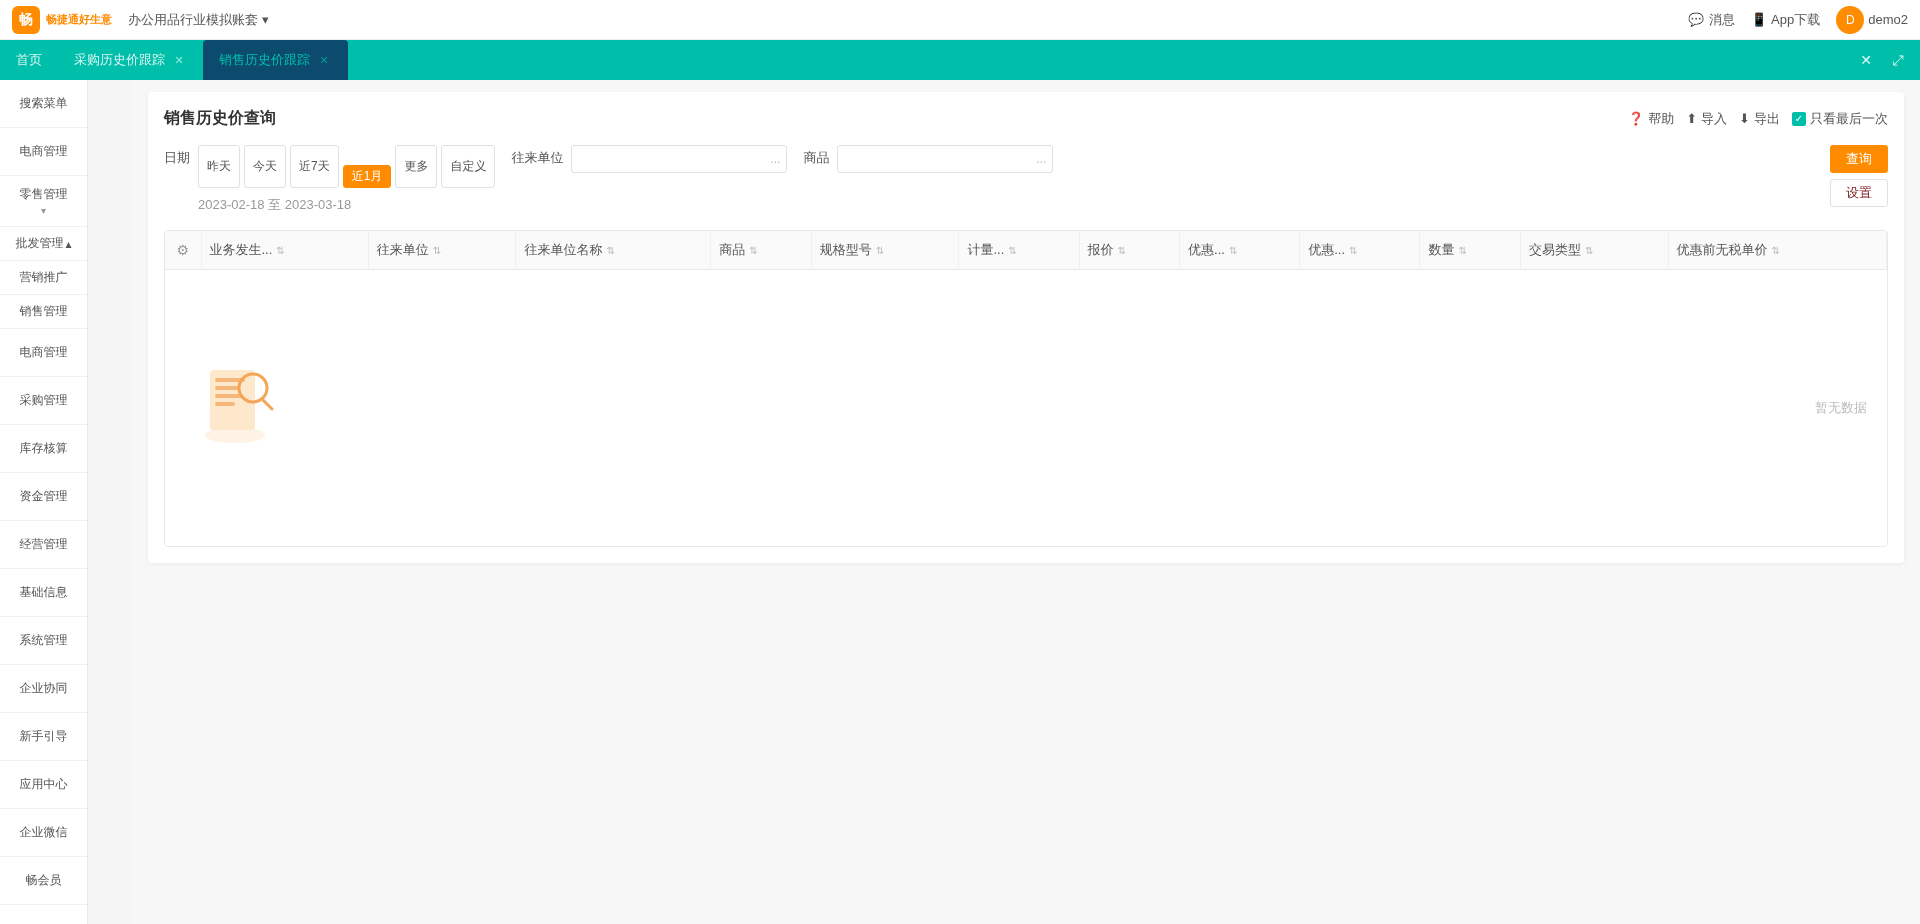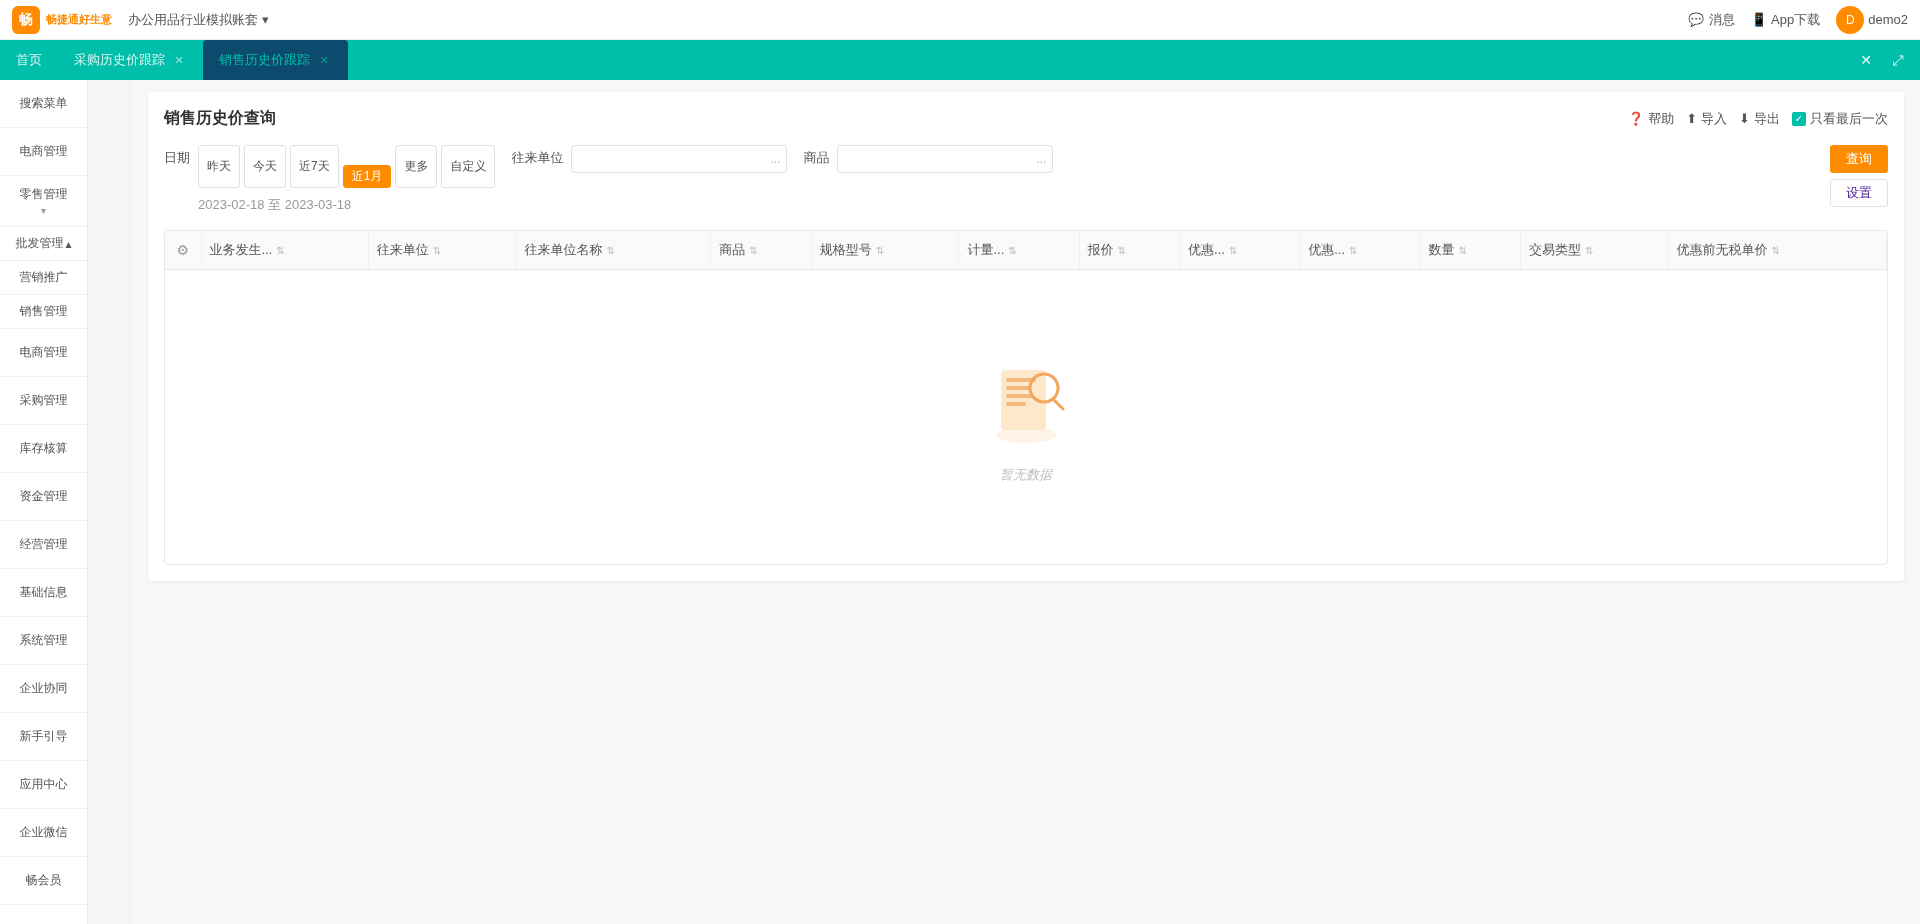--- a/index.html
+++ b/index.html
@@ -340,21 +340,21 @@
       color: white;
       border: none;
       border-radius: 3px;
       padding: 5px 16px;
       cursor: pointer;
       font-size: 13px;
       height: 28px;
     }
     .btn-settings {
       background: #fff;
-      color: #4c1d95;
+      color: #7f1d1d;
       border: 1px solid #e0e0e0;
       border-radius: 3px;
       padding: 4px 14px;
       cursor: pointer;
       font-size: 13px;
       height: 28px;
     }
 
     .filter-right {
       display: flex;
@@ -393,26 +393,24 @@
       align-items: center;
       gap: 4px;
     }
     .sort-icon { color: #bbb; font-size: 10px; }
     .th-settings { width: 36px; text-align: center; }
     .settings-icon { color: #999; font-size: 14px; cursor: pointer; }
 
     
     .empty-state {
       display: flex;
-      flex-direction: column;
-      align-items: center;
-      justify-content: center;
+      align-items: center;
+      justify-content: space-between;
       padding: 80px 20px;
       color: #bbb;
-      font-style: italic;
     }
     .empty-icon {
       width: 100px;
       height: 100px;
       margin-bottom: 16px;
     }
     .empty-text { font-size: 13px; color: #bbb; }
   </style>
 </head>
 <body>

